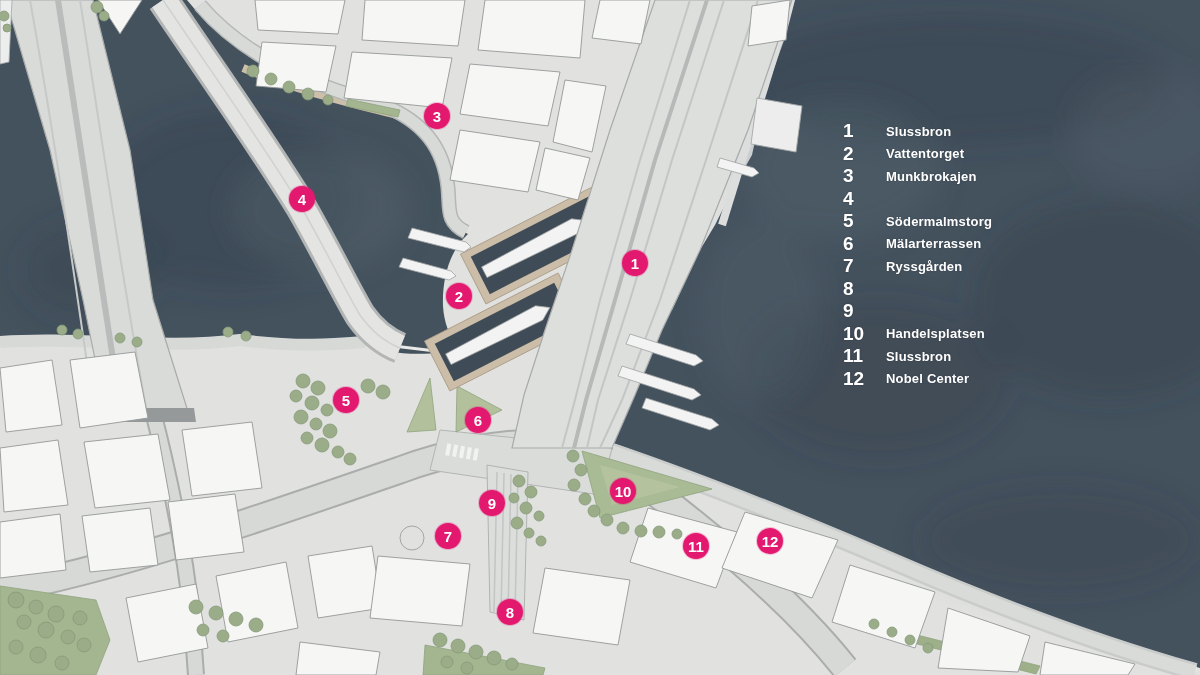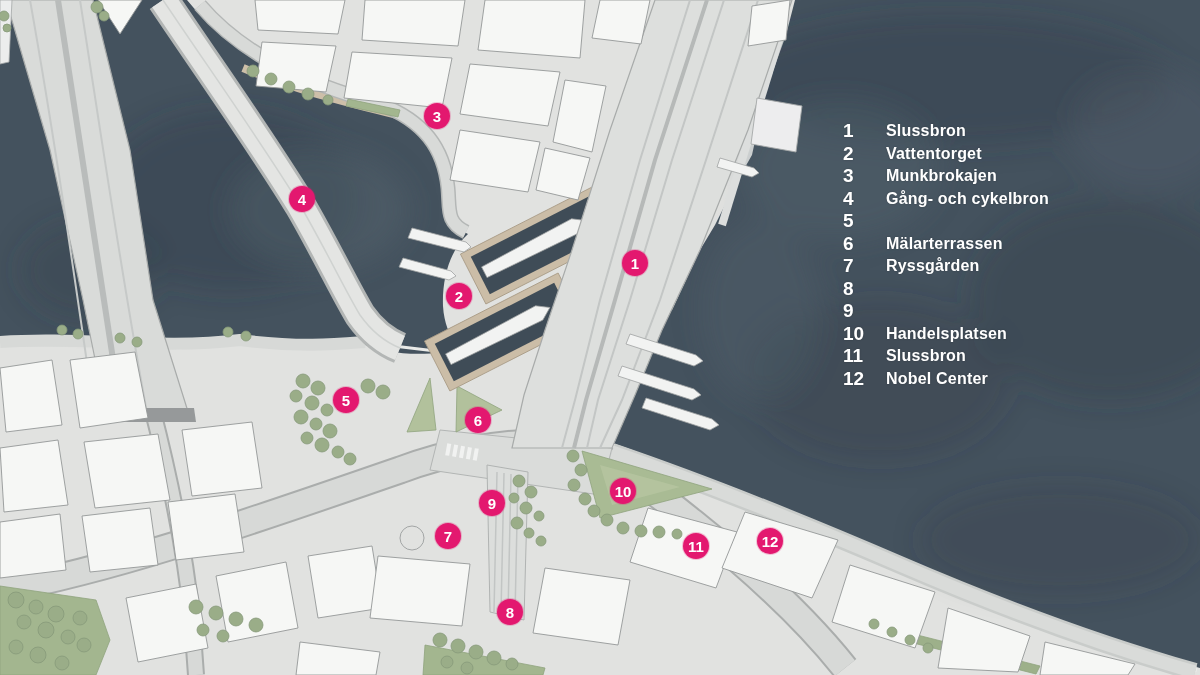--- a/index.html
+++ b/index.html
@@ -17,21 +17,21 @@
     font-size:15px;font-weight:700;line-height:1;
     box-shadow:0 0 0 1px rgba(227,24,111,.25);
     cursor:pointer;
   }
   .legend{
     position:absolute;left:843px;top:120px;color:#fff;
     text-shadow:0 0 2px rgba(0,0,0,.25);
   }
   .legend-row{display:flex;align-items:center;height:22.5px;}
   .legend-num{width:43px;font-size:19px;font-weight:700;flex:0 0 43px;}
-  .legend-label{font-size:16px;font-weight:700;letter-spacing:.2px;white-space:nowrap;}
+  .legend-label{font-size:13px;font-weight:700;letter-spacing:.2px;white-space:nowrap;}
 </style>
 </head>
 <body>
 
 <div class="stage">
 
   <svg class="map-svg" viewBox="0 0 1200 675" xmlns="http://www.w3.org/2000/svg">
     <defs>
       <filter id="blur" x="-50%" y="-50%" width="200%" height="200%">
         <feGaussianBlur stdDeviation="14"></feGaussianBlur>
@@ -304,24 +304,24 @@
     <div class="legend-row">
         <span class="legend-num">2</span>
         <span class="legend-label">Vattentorget</span>
       </div>
     <div class="legend-row">
         <span class="legend-num">3</span>
         <span class="legend-label">Munkbrokajen</span>
       </div>
     <div class="legend-row">
         <span class="legend-num">4</span>
-        <span class="legend-label">Gång- och cykelbron</span>
       </div>
     <div class="legend-row">
         <span class="legend-num">5</span>
+        <span class="legend-label">Södermalmstorg</span>
       </div>
     <div class="legend-row">
         <span class="legend-num">6</span>
         <span class="legend-label">Mälarterrassen</span>
       </div>
     <div class="legend-row">
         <span class="legend-num">7</span>
         <span class="legend-label">Ryssgården</span>
       </div>
     <div class="legend-row">

